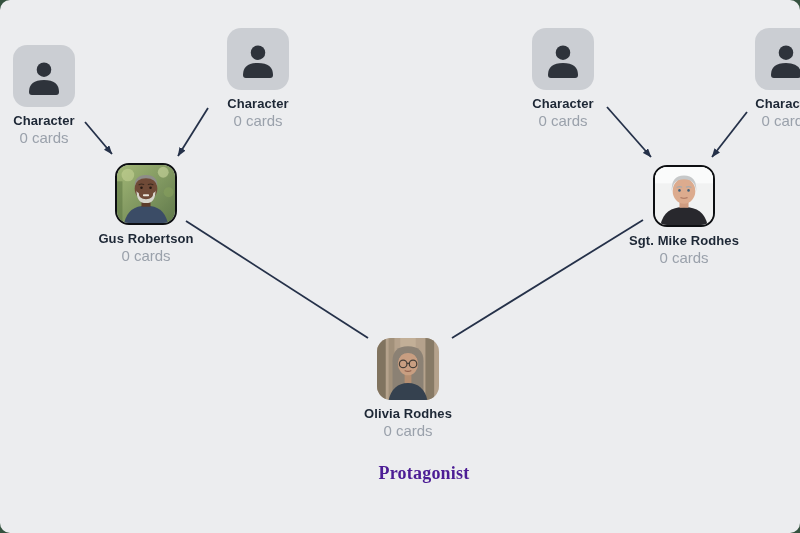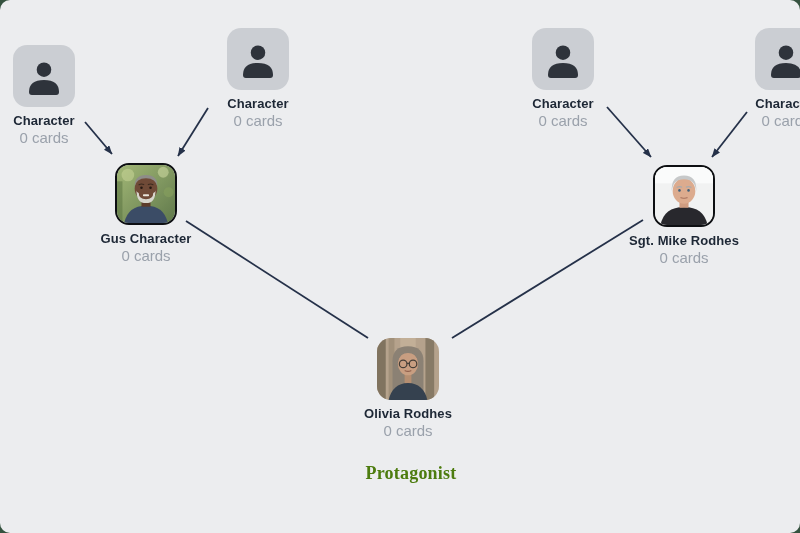--- a/index.html
+++ b/index.html
@@ -29,24 +29,24 @@
   .thumb svg{display:block;width:100%;height:100%;}
   .label{
     margin-top:6px;font-size:13px;font-weight:600;color:#1D2735;
     letter-spacing:.1px;white-space:nowrap;line-height:16px;
   }
   .sublabel{
     margin-top:2px;font-size:15px;font-weight:400;color:#9AA1AB;
     white-space:nowrap;line-height:14px;
   }
   .role-label{
-    position:absolute;z-index:2;left:411px;top:463px;
+    position:absolute;z-index:2;left:424px;top:463px;
     transform:translateX(-50%);
     font-family:"Liberation Serif",serif;font-weight:700;
-    font-size:18px;color:#4d7c0f;letter-spacing:.2px;white-space:nowrap;
+    font-size:18px;color:#4c1d95;letter-spacing:.2px;white-space:nowrap;
   }
 </style>
 </head>
 <body>
 
 <div class="canvas">
   <svg class="edges" viewBox="0 0 800 533">
       <defs>
         <marker id="arrowhead" markerWidth="9" markerHeight="7" refX="8.5" refY="3.5" orient="auto" markerUnits="userSpaceOnUse">
           <path d="M0 0 L9 3.5 L0 7 Z" fill="#253149"></path>
@@ -119,21 +119,21 @@
           <ellipse cx="32" cy="26" rx="12.5" ry="13.5" fill="#6F4A37"></ellipse>
           <path d="M19.5 24 Q19 11 32 11 Q45 11 44.5 24 Q43 14.5 32 14.5 Q21 14.5 19.5 24 Z" fill="#8E8D88"></path>
           <path d="M21.5 28 Q21.5 42 32 42 Q42.5 42 42.5 28 Q42.5 30 40 31 Q40 37.5 32 37.8 Q24 37.5 24 31 Q21.5 30 21.5 28 Z" fill="#D8D6CD"></path>
           <rect x="28.6" y="32.4" width="6.8" height="2" rx="1" fill="#E9E4DA"></rect>
           <circle cx="27" cy="25" r="1.4" fill="#241812"></circle>
           <circle cx="37" cy="25" r="1.4" fill="#241812"></circle>
           <path d="M24.3 21.8 q2.6 -1.6 5.2 -0.2" stroke="#3C2B20" stroke-width="1.2" fill="none" stroke-linecap="round"></path>
           <path d="M34.5 21.6 q2.6 -1.4 5.2 0.2" stroke="#3C2B20" stroke-width="1.2" fill="none" stroke-linecap="round"></path>
         </svg>
       </div>
-      <div class="label">Gus Character</div>
+      <div class="label">Gus Robertson</div>
       <div class="sublabel">0 cards</div>
     </div>
     <div class="node" style="left: 594px; top: 165px;">
       <div class="thumb photo bordered">
         <svg viewBox="0 0 64 64" xmlns="http://www.w3.org/2000/svg" preserveAspectRatio="xMidYMid slice">
           <rect width="64" height="64" fill="#F1F2F2"></rect>
           <rect width="64" height="18" fill="#FAFBFB"></rect>
           <path d="M6 64 Q10 44 32 44 Q54 44 58 64 Z" fill="#28282D"></path>
           <rect x="27" y="35" width="10" height="10" fill="#CF9C80"></rect>
           <ellipse cx="32" cy="26.5" rx="12.5" ry="14" fill="#DCAB8E"></ellipse>

